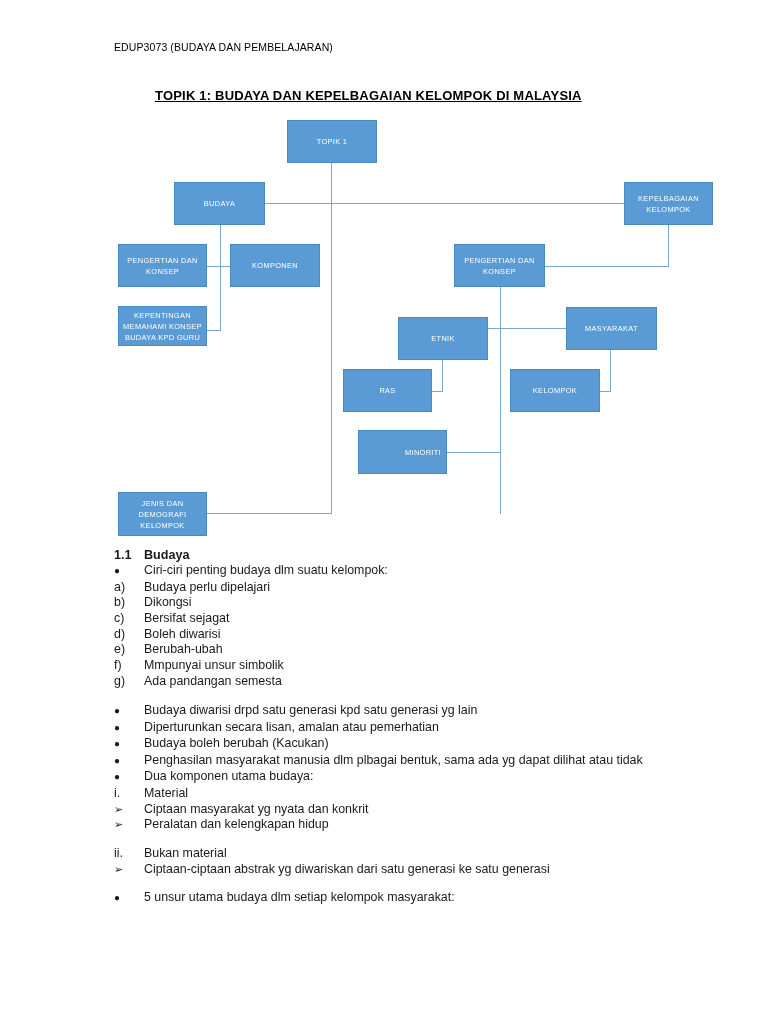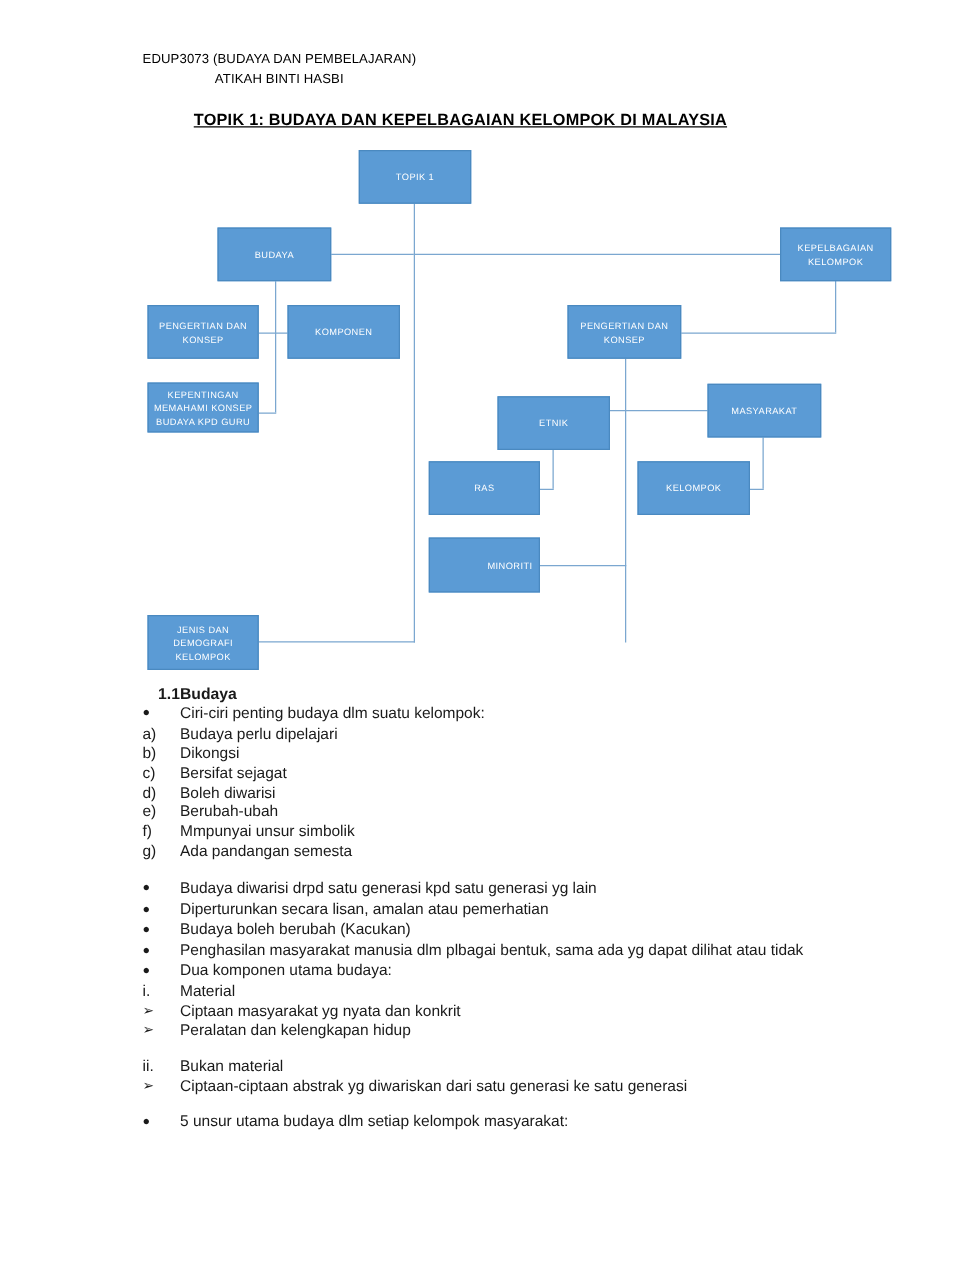--- a/index.html
+++ b/index.html
@@ -78,21 +78,21 @@
     width: 600px;
     font-size: 12.4px;
     color: #1a1a1a;
   }
   .sec-head {
     font-weight: bold;
     font-size: 12.6px;
     margin-bottom: 1px;
     display: flex;
   }
-  .sec-head .num { width: 30px; text-align: right; }
+  .sec-head .num { width: 30px; }
   .li {
     display: flex;
     line-height: 15.2px;
     margin-bottom: 0.5px;
   }
   .li .mk {
     width: 30px;
     flex: 0 0 30px;
     font-size: 12.4px;
   }
@@ -100,21 +100,20 @@
   .li .mk.arw { font-size: 11px; }
   .li .tx { flex: 1; }
   .gap { height: 14px; }
   .gap-sm { height: 13px; }
 </style>
 </head>
 <body>
 
 <div class="header">
   <div>EDUP3073 (BUDAYA DAN PEMBELAJARAN)</div>
-  <div>ATIKAH BINTI HASBI</div>
 </div>
 
 <div class="doc-title">TOPIK 1: BUDAYA DAN KEPELBAGAIAN KELOMPOK DI MALAYSIA</div>
 
 <div class="diagram">
 
   <div class="conn v" style="left:331px; top:163px; height:351px;"></div>
   <div class="conn h" style="left:265px; top:203px; width:66px;"></div>
   <div class="conn h" style="left:331px; top:203px; width:337px;"></div>
   <div class="conn v" style="left:668px; top:203px; height:63px;"></div>
@@ -175,21 +174,21 @@
   </div>
 
   <div class="node" style="left:566px; top:307px; width:91px; height:43px;">
     <span>MASYARAKAT</span>
   </div>
 
   <div class="node" style="left:510px; top:369px; width:90px; height:43px;">
     <span>KELOMPOK</span>
   </div>
 
-  <div class="node" style="left:343px; top:430px; width:89px; height:44px;padding-left:41px;">
+  <div class="node" style="left:358px; top:430px; width:89px; height:44px;padding-left:41px;">
     <span>MINORITI</span>
   </div>
 
   <div class="node" style="left:118px; top:492px; width:89px; height:44px;">
     <span>JENIS DAN DEMOGRAFI KELOMPOK</span>
   </div>
 </div>
 
 <div class="body-copy">
 

